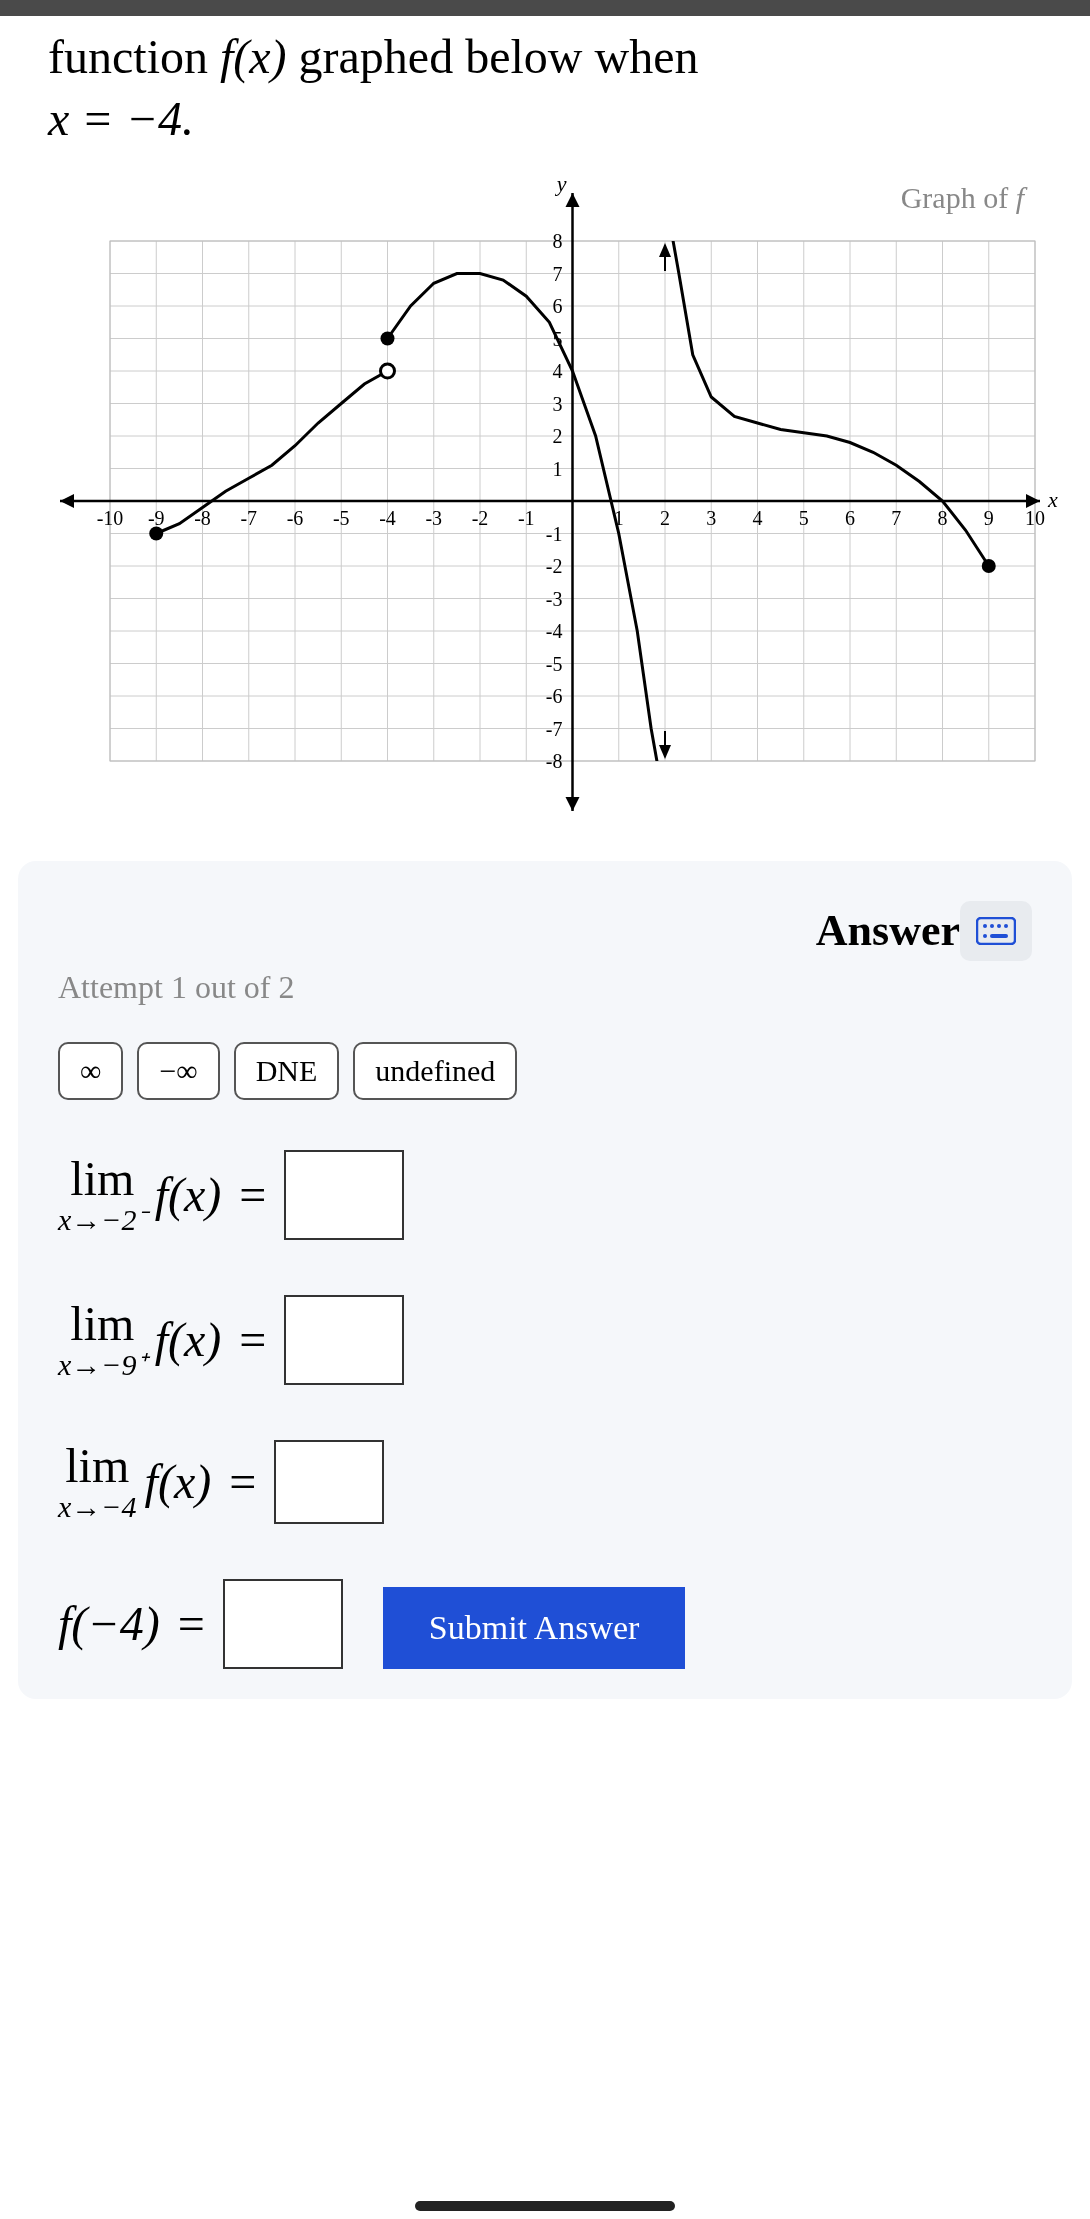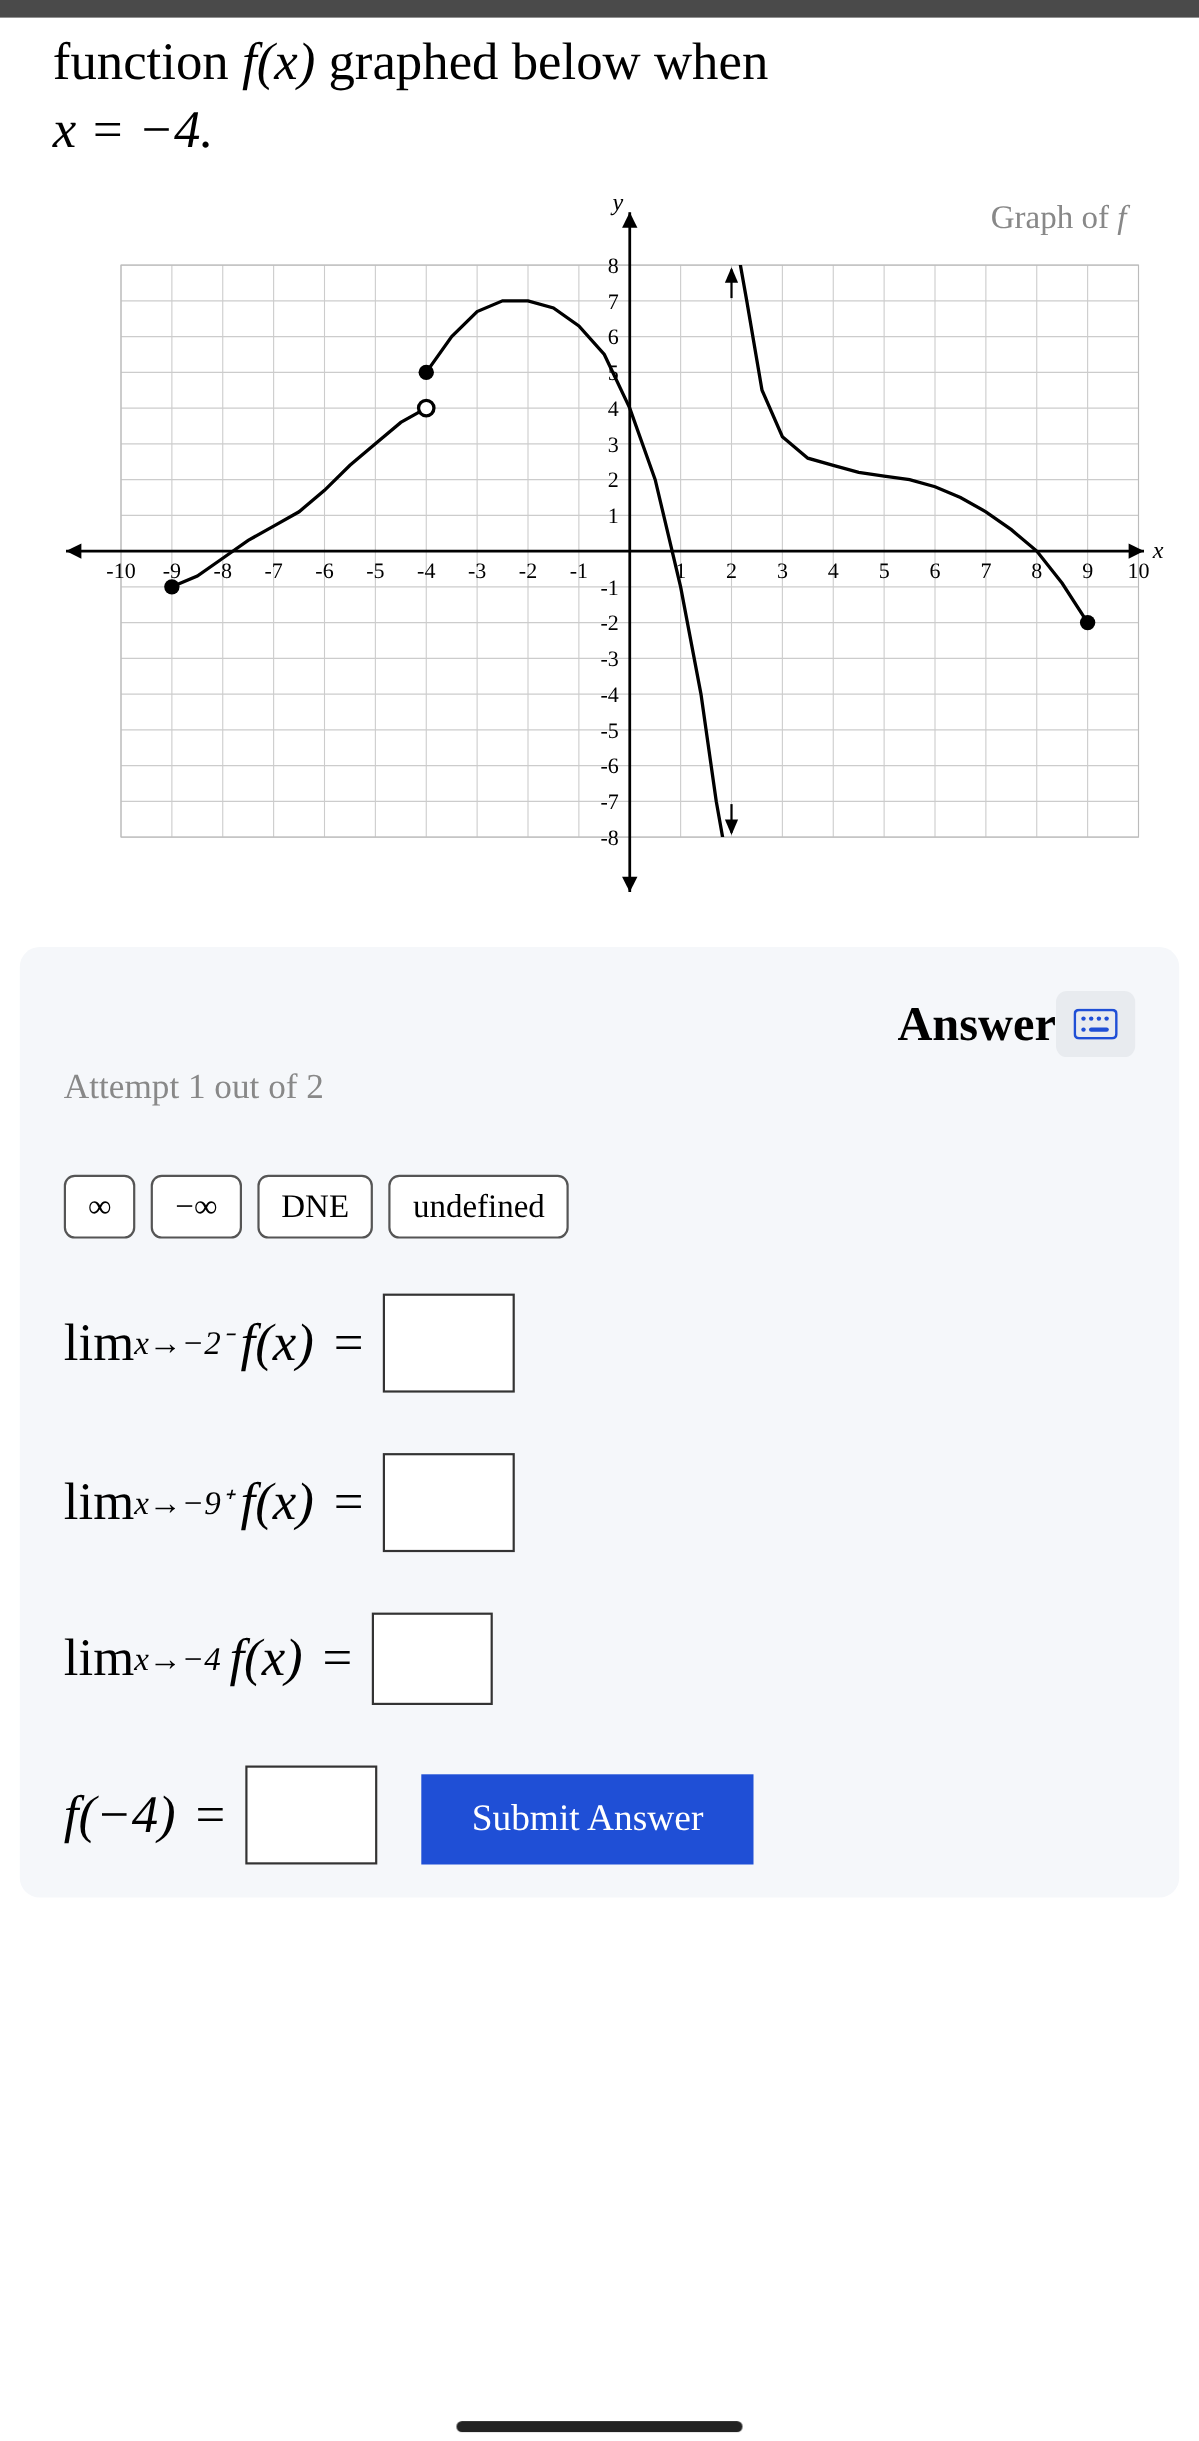--- a/index.html
+++ b/index.html
@@ -9,25 +9,25 @@
 .prompt { font-size: 48px; line-height: 1.3; margin-bottom: 30px; margin-left: 30px; }
 .math-i { font-style: italic; font-family: 'Times New Roman', serif; }
 .graph-wrap { position: relative; margin: 20px 0 40px 0; }
 .graph-title { position: absolute; right: 48px; top: 0; font-size: 30px; color: #888; font-family: 'Times New Roman', serif; }
 svg.chart { display: block; margin: 0 auto; }
 .answer-card { background: #f5f7fa; border-radius: 18px; padding: 40px 40px 30px 40px; margin-top: 20px; }
 .answer-hdr { display: flex; justify-content: flex-end; align-items: center; margin-bottom: 8px; }
 .answer-title { font-size: 44px; font-weight: bold; }
 .kbd-btn { width: 72px; height: 60px; background: #e8ebef; border-radius: 10px; display: flex; align-items: center; justify-content: center; }
 .kbd-btn svg { display: block; }
-.attempt { font-size: 32px; color: #888; margin-bottom: 62px; }
+.attempt { font-size: 32px; color: #888; margin-bottom: 36px; }
 .chips { display: flex; gap: 14px; margin-bottom: 50px; }
 .chip { border: 2px solid #555; border-radius: 10px; padding: 10px 20px; font-size: 30px; font-family: 'Times New Roman', serif; background: #fff; display: flex; align-items: center; justify-content: center; min-height: 58px; }
 .eqrow { display: flex; align-items: center; margin-bottom: 55px; font-family: 'Times New Roman', serif; font-size: 48px; }
-.lim-block { display: flex; flex-direction: row; align-items: center; line-height: 1; margin-right: 8px; }
+.lim-block { display: flex; flex-direction: column; align-items: center; line-height: 1; margin-right: 8px; }
 .lim-top { font-size: 48px; }
 .lim-bot { font-size: 30px; margin-top: 2px; }
 .fx { font-size: 48px; font-style: italic; }
 .eq { margin: 0 18px; font-size: 48px; }
 .ans-box { border: 2px solid #333; width: 120px; height: 90px; background: #fff; }
 .ans-box.sm { width: 110px; height: 84px; }
 .submit-row { display: flex; align-items: flex-end; gap: 40px; }
 .submit-btn { background: #1f4fd6; color: #fff; font-size: 34px; padding: 22px 46px; border-radius: 0; border: none; font-family: Georgia, serif; }
 .handle { position: fixed; bottom: 8px; left: 50%; transform: translateX(-50%); width: 260px; height: 10px; background: #222; border-radius: 6px; }
 </style>

